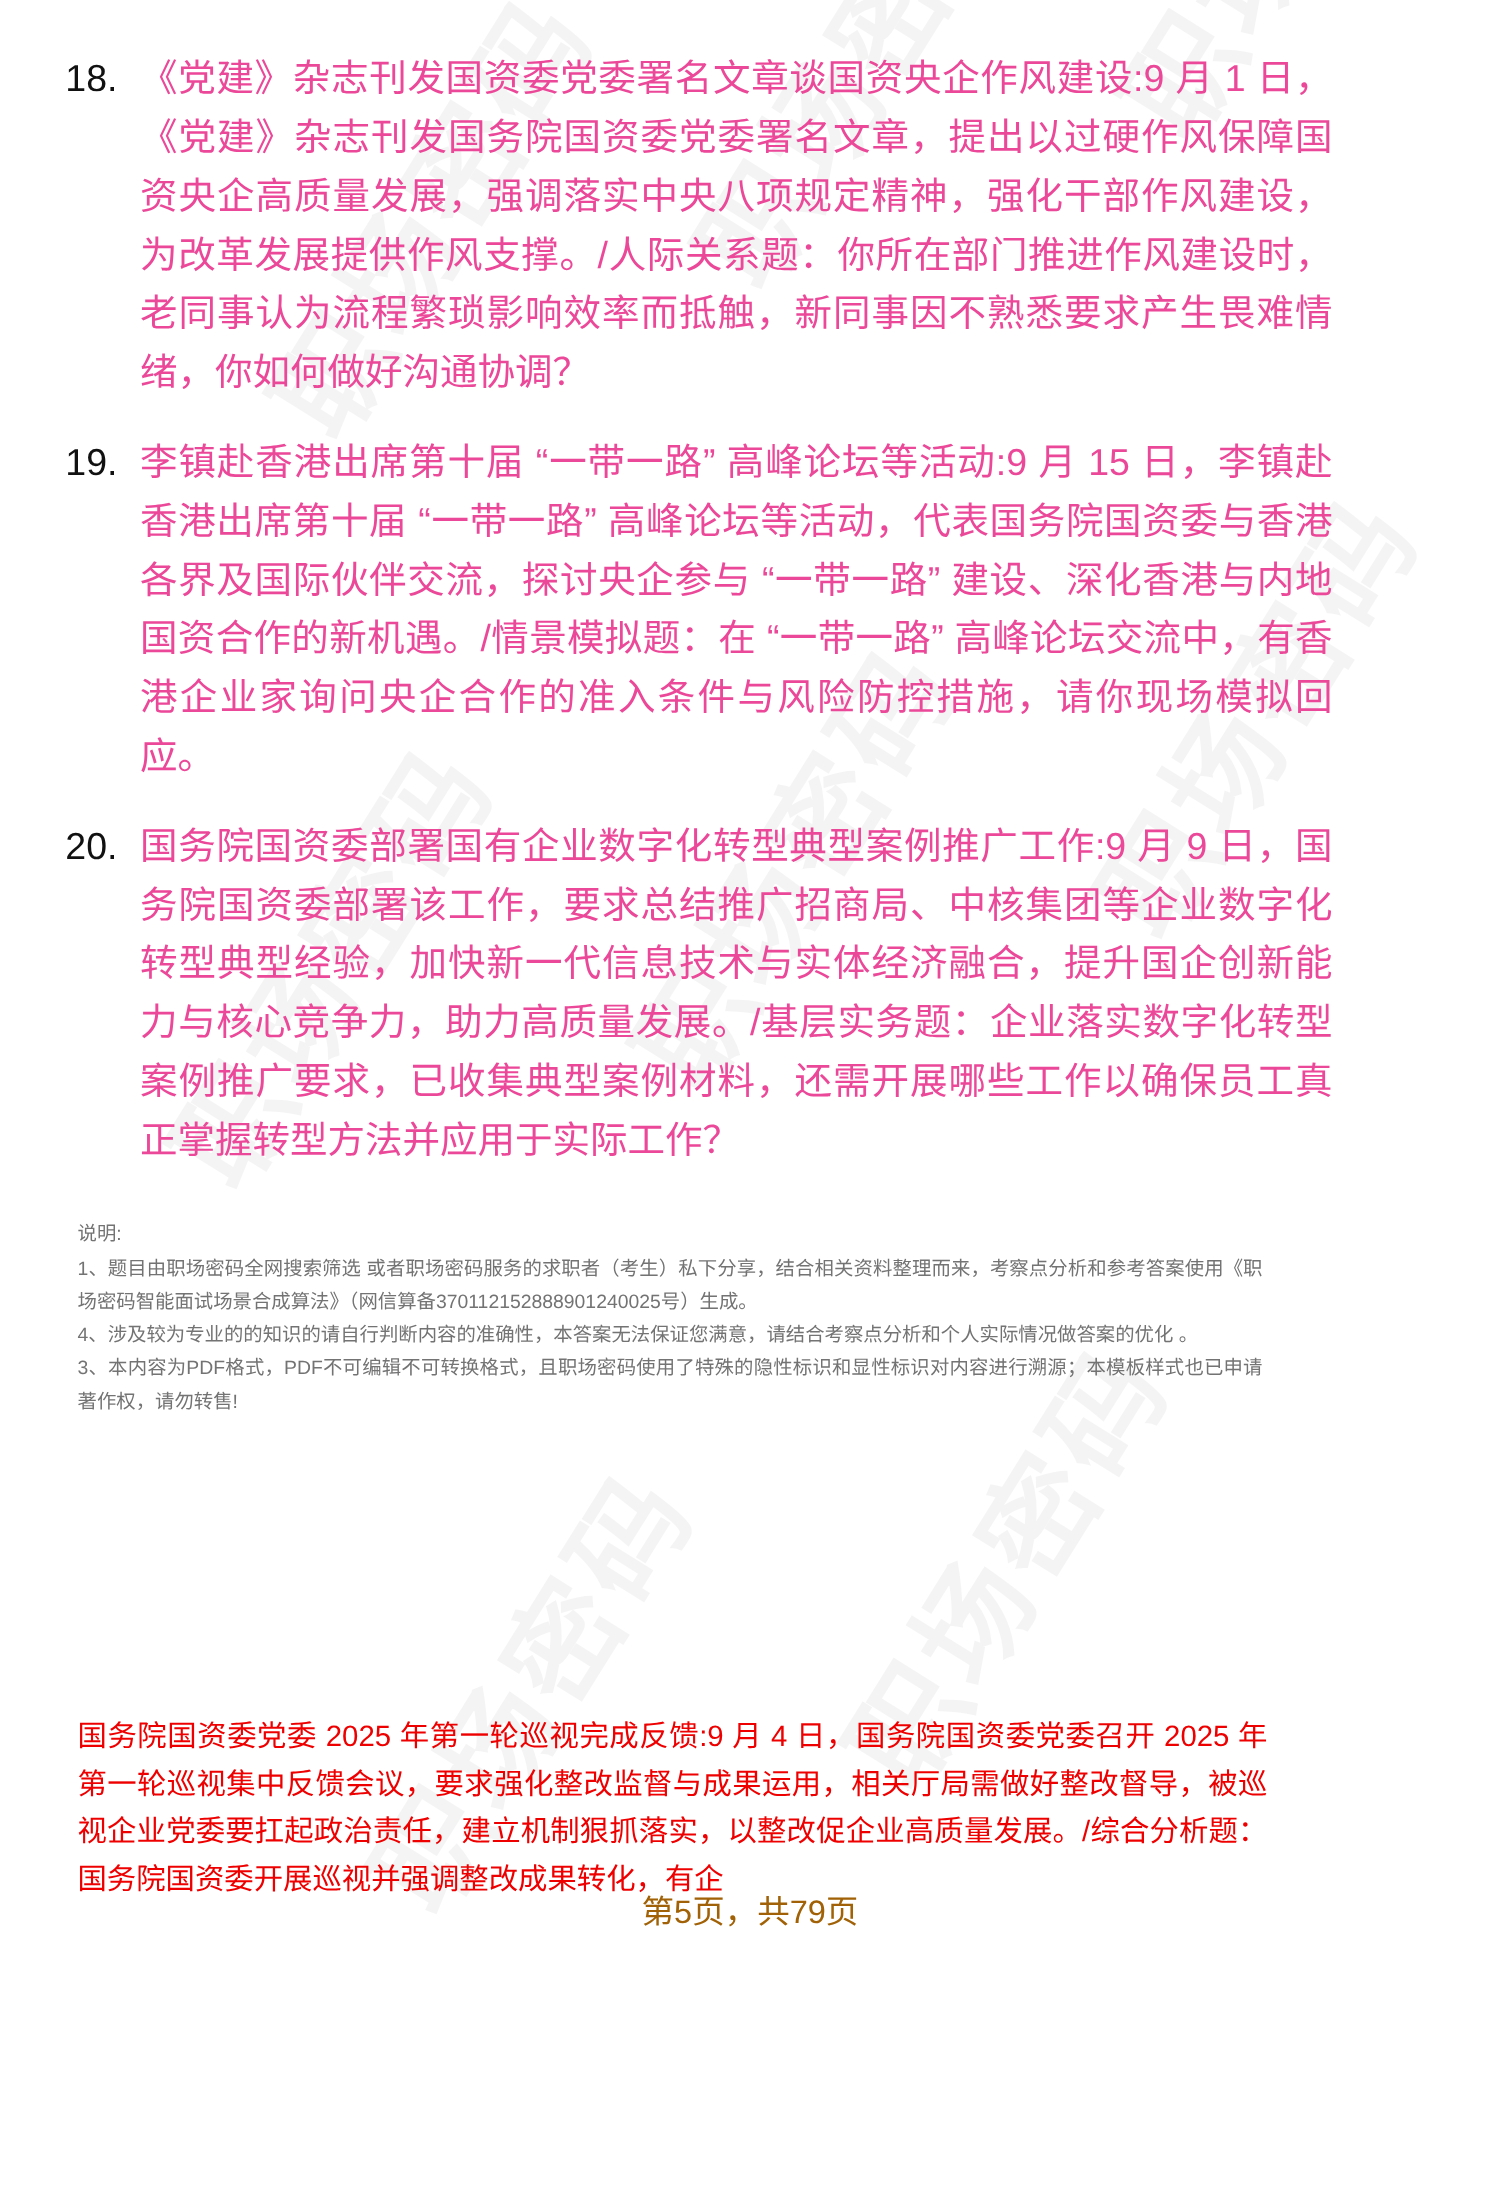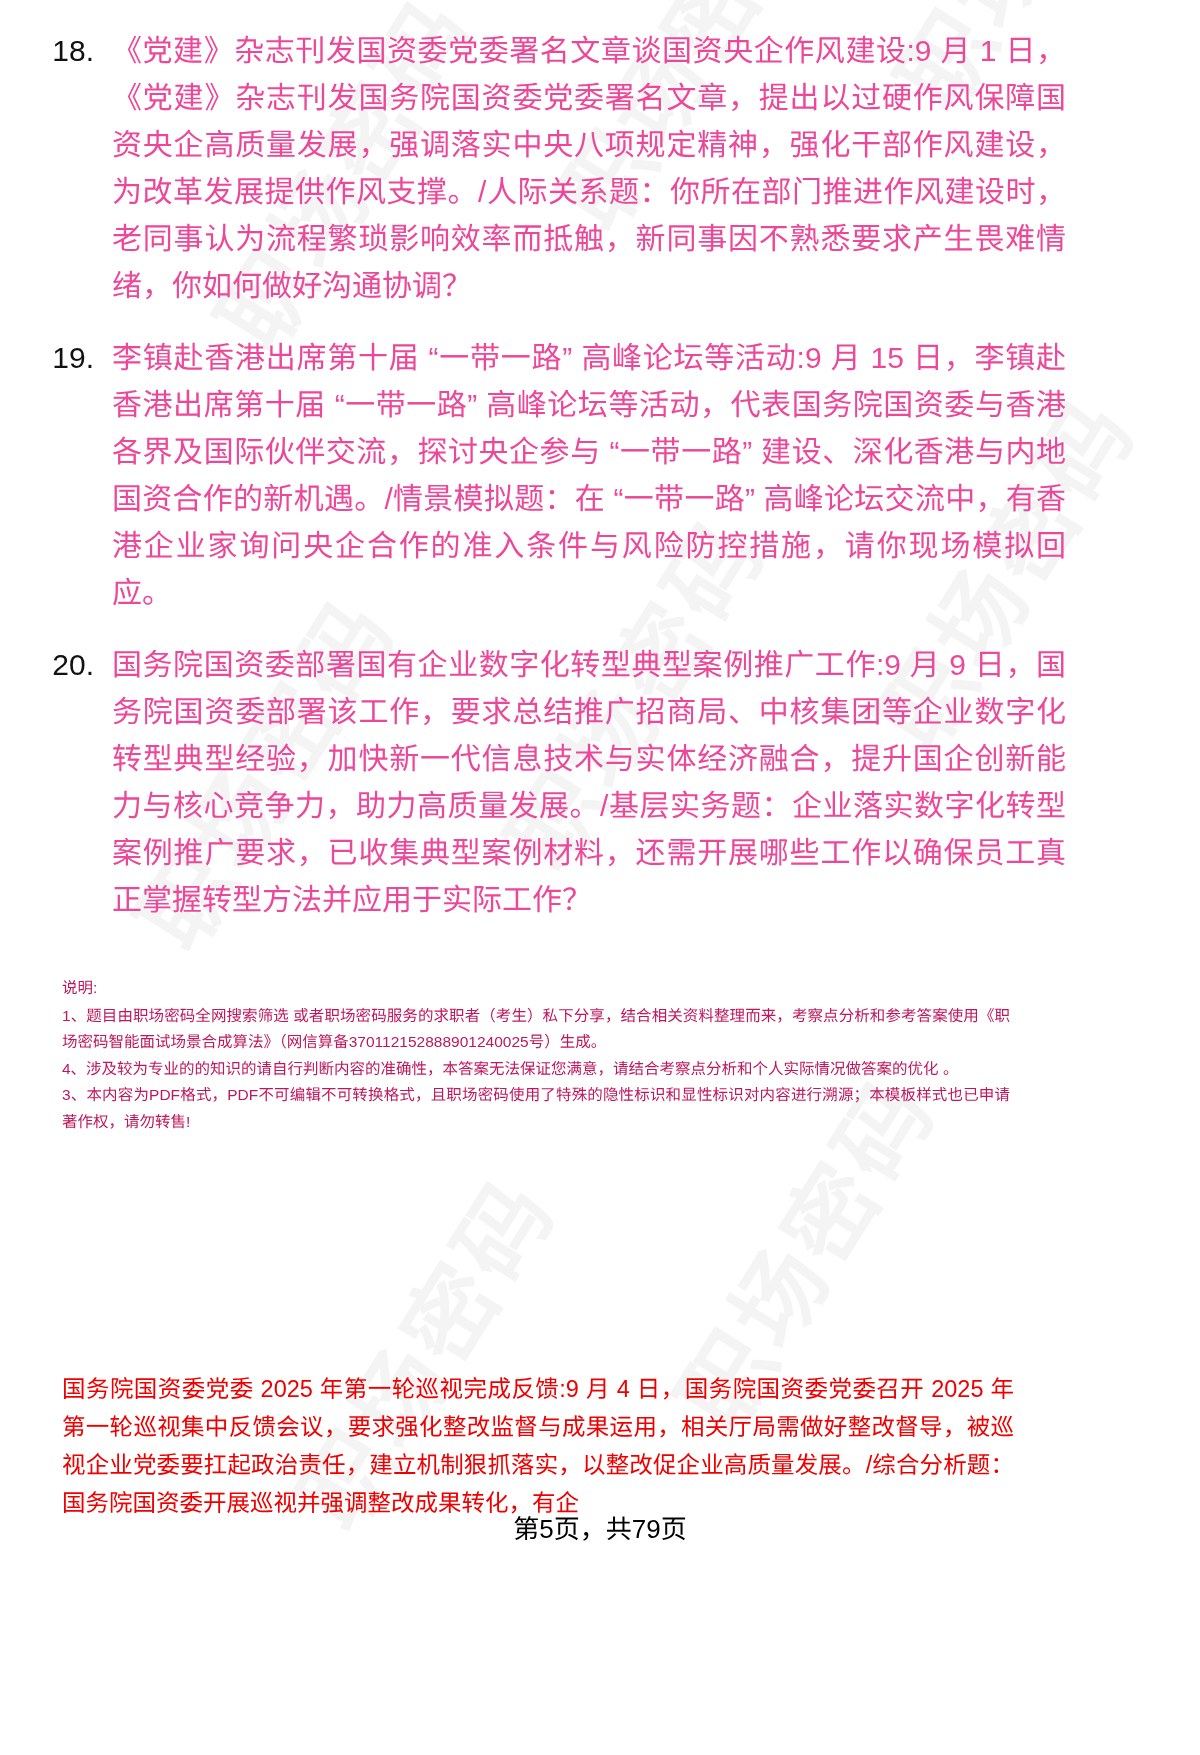--- a/index.html
+++ b/index.html
@@ -39,21 +39,21 @@
   .page {
     position: absolute;
     inset: 0;
     z-index: 2;
   }
 
   
   .qlist {
     position: absolute;
     left: 44px;
-    top: 27px;
+    top: 40px;
     width: 1022px;
   }
   .qitem {
     display: flex;
     align-items: flex-start;
     margin-bottom: 25px;
   }
   .qnum {
     flex: 0 0 68px;
     width: 68px;
@@ -75,21 +75,21 @@
   }
 
   
   .notes {
     position: absolute;
     left: 62px;
     top: 975px;
     width: 948px;
     font-size: 15.5px;
     line-height: 26.5px;
-    color: #be185d;
+    color: #737373;
     text-align: justify;
     text-justify: inter-ideograph;
   }
   .notes .note-line {
     word-break: break-all;
   }
   .notes .note-head {
     margin-bottom: 1px;
   }
 
@@ -110,21 +110,21 @@
 
   
   .footer {
     position: absolute;
     left: 0;
     top: 1512px;
     width: 1200px;
     text-align: center;
     font-size: 26px;
     line-height: 34px;
-    color: #000000;
+    color: #a16207;
   }
 </style>
 </head>
 <body>
 
 <div class="watermark-layer">
   <div class="wm" style="left:180px; top:300px; font-size:92px;">职场密码</div>
   <div class="wm" style="left:520px; top:180px; font-size:92px;">职场密码</div>
   <div class="wm" style="left:860px; top:60px; font-size:92px;">职场密码</div>
   <div class="wm" style="left:100px; top:900px; font-size:92px;">职场密码</div>

